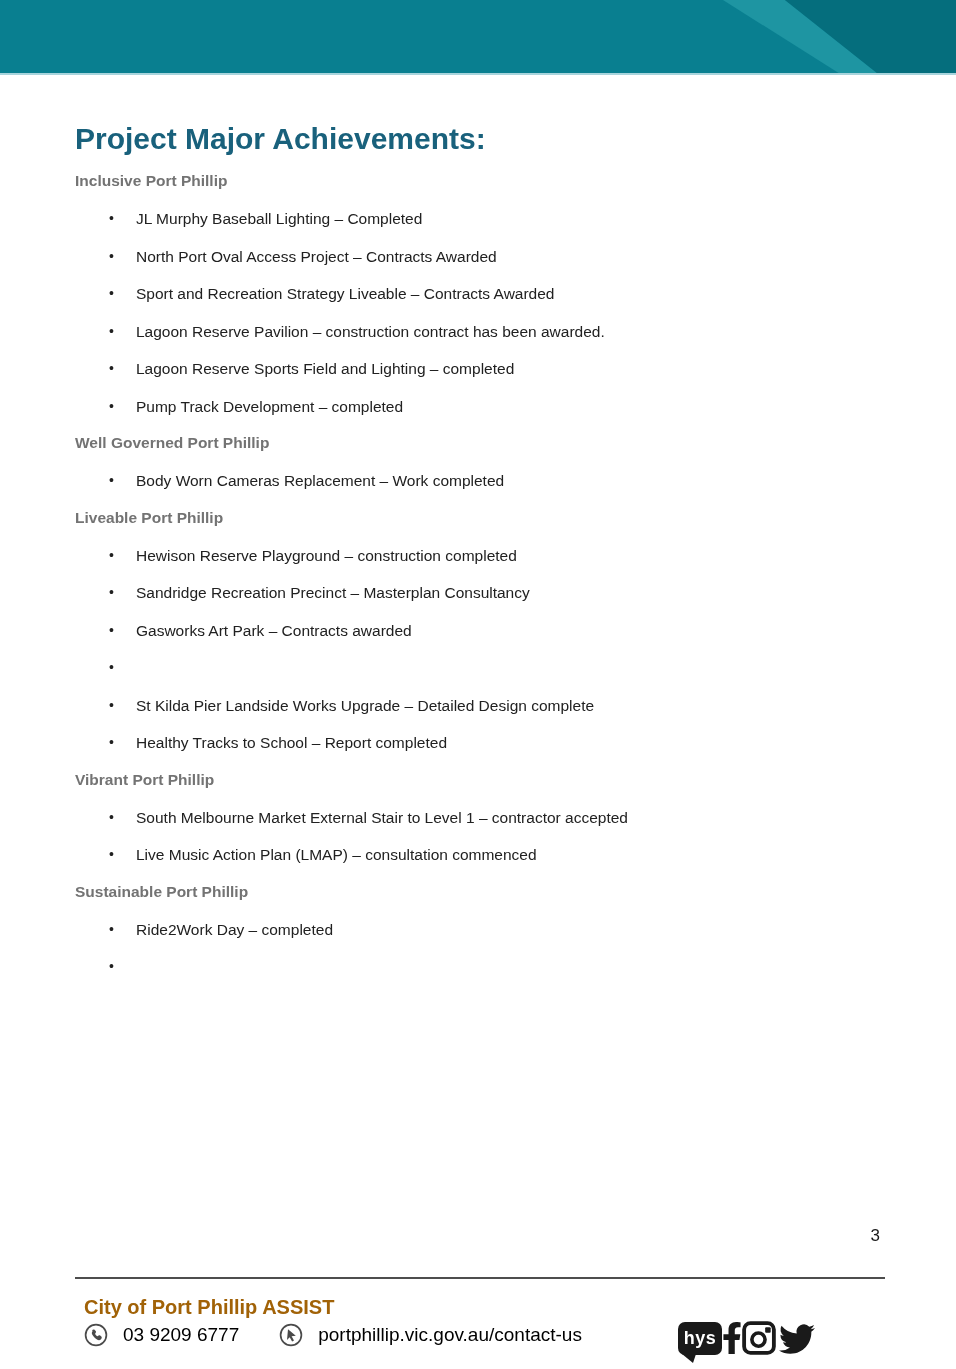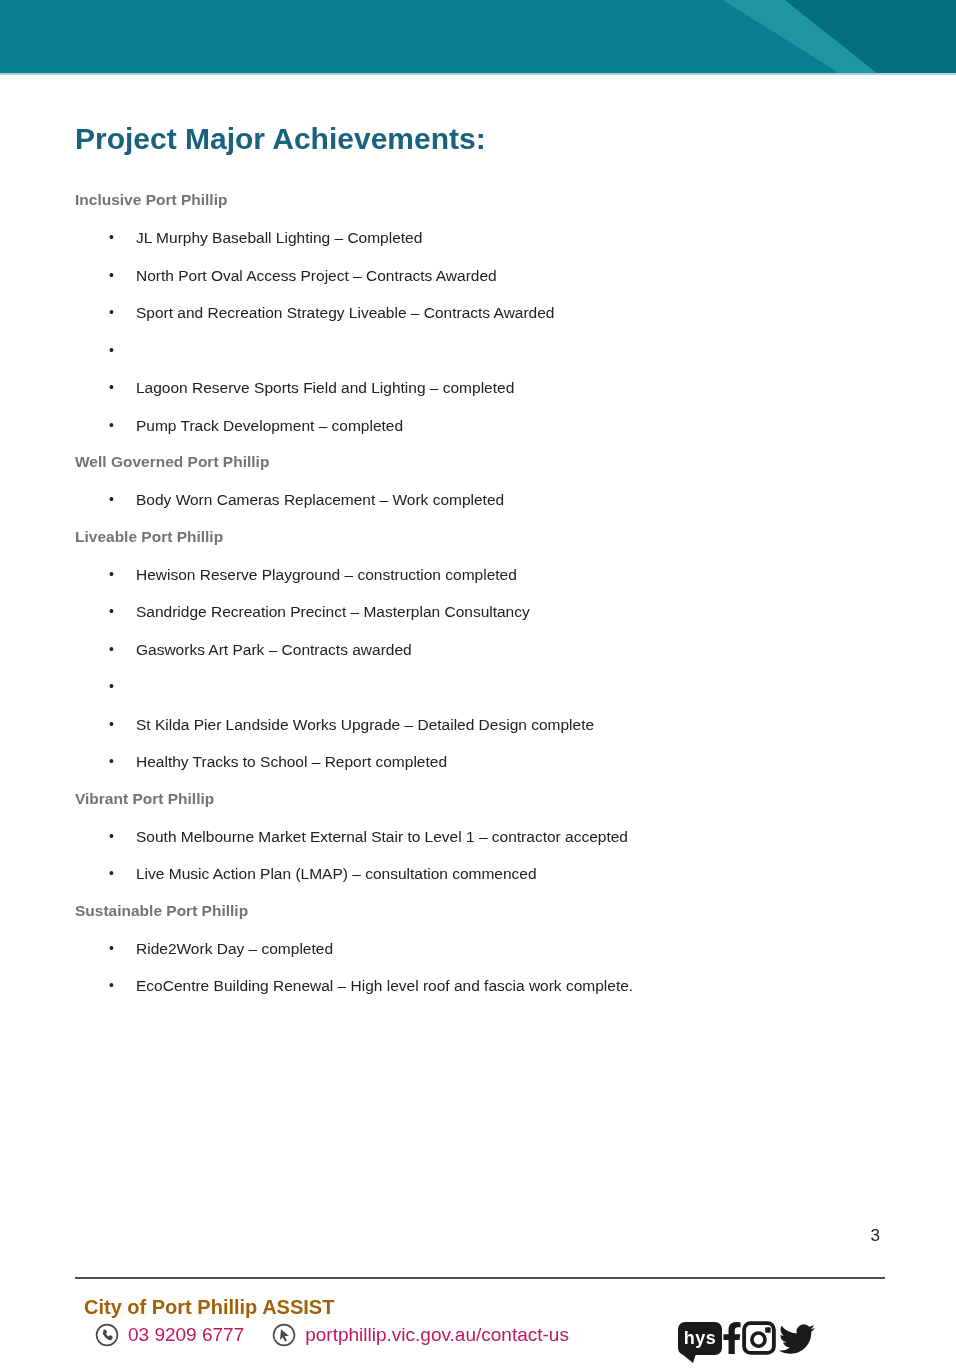--- a/index.html
+++ b/index.html
@@ -18,21 +18,21 @@
     position:absolute; inset:0; background:#1e95a2;
     clip-path:polygon(723px 0, 785px 0, 882px 77px, 845px 77px);
   }
   .header-corner {
     position:absolute; inset:0; background:#056e7d;
     clip-path:polygon(785px 0, 956px 0, 956px 77px, 882px 77px);
   }
   
   main { padding:0 70px 0 75px; }
   h1.page-title {
-    padding-top:47px; margin-bottom:36px;
+    padding-top:47px; margin-bottom:17px;
     font-size:30px; font-weight:bold; color:#19617c; letter-spacing:0;
   }
   .section-heading {
     font-size:15.5px; line-height:16px; font-weight:bold; color:#737373;
     margin:0 0 21px 0;
   }
   .bullet-item {
     display:flex; align-items:flex-start;
     font-size:15.5px; line-height:17px; color:#212121;
     margin:0 0 20.5px 0;
@@ -48,23 +48,23 @@
   }
   .footer-rule {
     position:absolute; top:1277px; left:75px; width:810px; height:2px;
     background:#4d4d4d;
   }
   .footer-org {
     position:absolute; top:1296px; left:84px;
     font-size:20px; font-weight:bold; color:#a16207;
   }
   .footer-contact {
-    position:absolute; top:1323px; left:95px;
-    display:flex; align-items:center; gap:9px;
-    font-size:19px; color:#be185d;
+    position:absolute; top:1323px; left:84px;
+    display:flex; align-items:center; gap:15px;
+    font-size:19px; color:#000000;
   }
   .footer-contact .gap { width:10px; }
   .cicon { display:inline-flex; width:24px; height:24px; }
   .social {
     position:absolute; top:1318px; left:678px;
     display:flex; align-items:center; height:40px;
   }
   .hys-badge {
     position:relative; width:44px; height:33px; background:#1a1a1a;
     border-radius:7px; display:flex; align-items:center; justify-content:center;
@@ -100,20 +100,21 @@
       <div class="bullet-item">
         <span class="bullet-dot">•</span>
         <span class="item-text">North Port Oval Access Project – Contracts Awarded</span>
       </div>
       <div class="bullet-item">
         <span class="bullet-dot">•</span>
         <span class="item-text">Sport and Recreation Strategy Liveable – Contracts Awarded</span>
       </div>
       <div class="bullet-item">
         <span class="bullet-dot">•</span>
+        <span class="item-text">Lagoon Reserve Pavilion – construction contract has been awarded.</span>
       </div>
       <div class="bullet-item">
         <span class="bullet-dot">•</span>
         <span class="item-text">Lagoon Reserve Sports Field and Lighting – completed</span>
       </div>
       <div class="bullet-item">
         <span class="bullet-dot">•</span>
         <span class="item-text">Pump Track Development – completed</span>
       </div>
     </div>
@@ -166,21 +167,20 @@
     </div>
 
     <div class="section">
       <div class="section-heading">Sustainable Port Phillip</div>
       <div class="bullet-item">
         <span class="bullet-dot">•</span>
         <span class="item-text">Ride2Work Day – completed</span>
       </div>
       <div class="bullet-item">
         <span class="bullet-dot">•</span>
-        <span class="item-text">EcoCentre Building Renewal – High level roof and fascia work complete.</span>
       </div>
     </div>
   </main>
 
   <div class="page-number">3</div>
   <div class="footer-rule"></div>
 
   <div class="footer-org">City of Port Phillip ASSIST</div>
 
   <div class="footer-contact">

